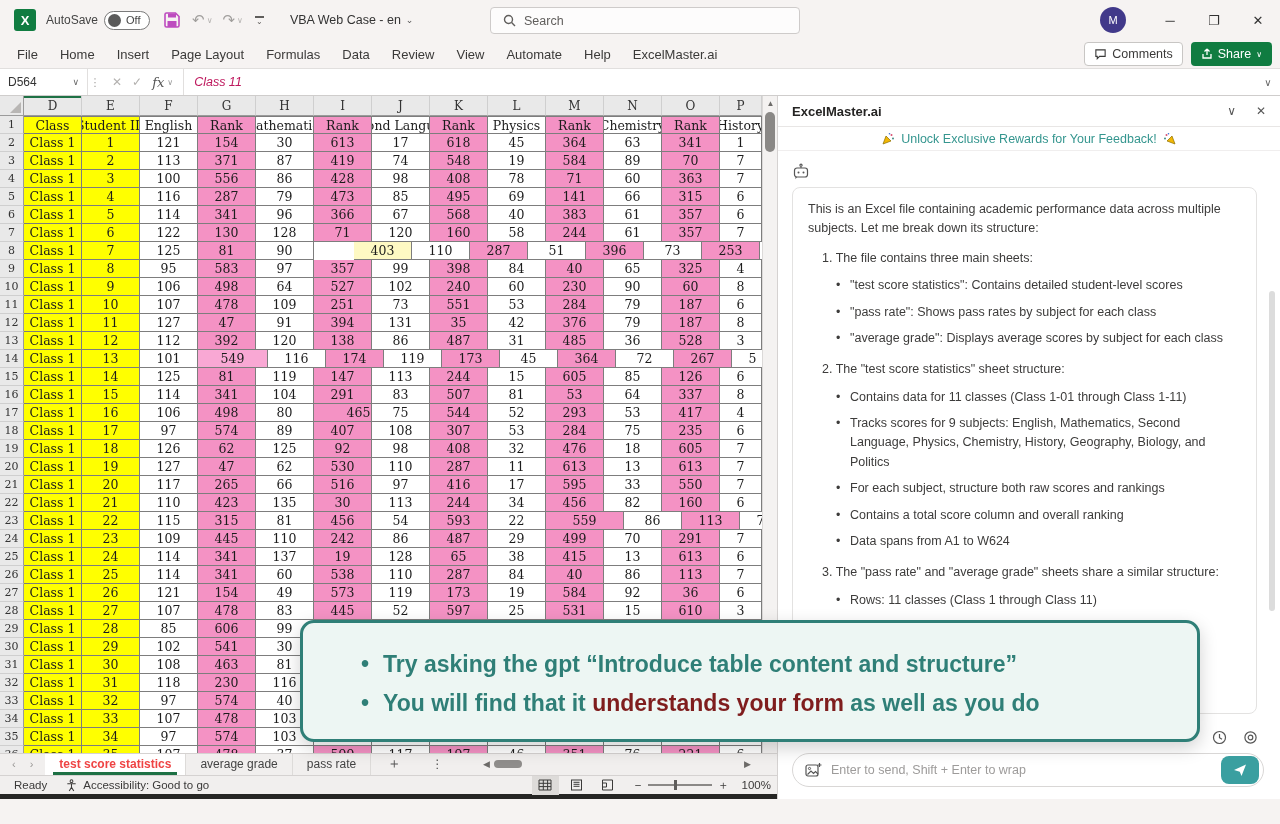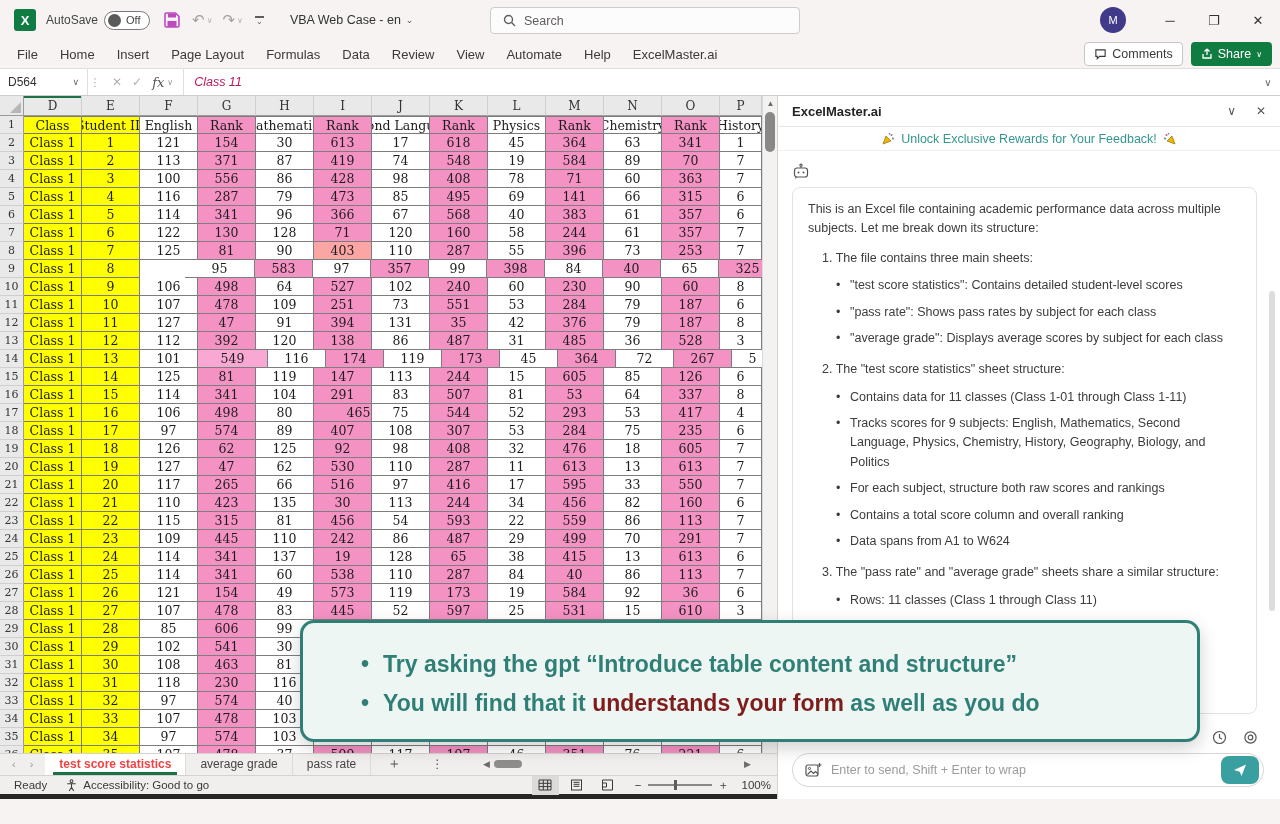--- a/index.html
+++ b/index.html
@@ -359,34 +359,34 @@
                 <div class="cell" style="width: 58px; background: rgb(244, 146, 196);">357</div>
                 <div class="cell" style="width: 42px; background: rgb(255, 255, 255);">7</div>
               </div>
               <div class="g-row">
                 <div class="rownum">8</div>
                 <div class="cell" style="width: 58px; background: rgb(255, 255, 0);">Class 1</div>
                 <div class="cell" style="width: 58px; background: rgb(255, 255, 0);">7</div>
                 <div class="cell" style="width: 58px; background: rgb(255, 255, 255);">125</div>
                 <div class="cell" style="width: 58px; background: rgb(244, 146, 196);">81</div>
                 <div class="cell" style="width: 58px; background: rgb(255, 255, 255);">90</div>
-                <div class="cell" style="width: 58px; background: #fca5a5;">403</div>
+                <div class="cell" style="width: 58px; background: #fef9c3; margin-left: 40px;">403</div>
                 <div class="cell" style="width: 58px; background: rgb(255, 255, 255);">110</div>
                 <div class="cell" style="width: 58px; background: rgb(244, 146, 196);">287</div>
-                <div class="cell" style="width: 58px; background: rgb(255, 255, 255);">55</div>
+                <div class="cell" style="width: 58px; background: rgb(255, 255, 255);">51</div>
                 <div class="cell" style="width: 58px; background: rgb(244, 146, 196);">396</div>
                 <div class="cell" style="width: 58px; background: rgb(255, 255, 255);">73</div>
                 <div class="cell" style="width: 58px; background: rgb(244, 146, 196);">253</div>
                 <div class="cell" style="width: 42px; background: rgb(255, 255, 255);">7</div>
               </div>
               <div class="g-row">
                 <div class="rownum">9</div>
                 <div class="cell" style="width: 58px; background: rgb(255, 255, 0);">Class 1</div>
                 <div class="cell" style="width: 58px; background: rgb(255, 255, 0);">8</div>
-                <div class="cell" style="width: 70px; background: rgb(255, 255, 255); margin-left: 45px;">95</div>
+                <div class="cell" style="width: 58px; background: rgb(255, 255, 255);">95</div>
                 <div class="cell" style="width: 58px; background: rgb(244, 146, 196);">583</div>
                 <div class="cell" style="width: 58px; background: rgb(255, 255, 255);">97</div>
                 <div class="cell" style="width: 58px; background: rgb(244, 146, 196);">357</div>
                 <div class="cell" style="width: 58px; background: rgb(255, 255, 255);">99</div>
                 <div class="cell" style="width: 58px; background: rgb(244, 146, 196);">398</div>
                 <div class="cell" style="width: 58px; background: rgb(255, 255, 255);">84</div>
                 <div class="cell" style="width: 58px; background: rgb(244, 146, 196);">40</div>
                 <div class="cell" style="width: 58px; background: rgb(255, 255, 255);">65</div>
                 <div class="cell" style="width: 58px; background: rgb(244, 146, 196);">325</div>
                 <div class="cell" style="width: 42px; background: rgb(255, 255, 255);">4</div>
@@ -603,21 +603,21 @@
                 <div class="rownum">23</div>
                 <div class="cell" style="width: 58px; background: rgb(255, 255, 0);">Class 1</div>
                 <div class="cell" style="width: 58px; background: rgb(255, 255, 0);">22</div>
                 <div class="cell" style="width: 58px; background: rgb(255, 255, 255);">115</div>
                 <div class="cell" style="width: 58px; background: rgb(244, 146, 196);">315</div>
                 <div class="cell" style="width: 58px; background: rgb(255, 255, 255);">81</div>
                 <div class="cell" style="width: 58px; background: rgb(244, 146, 196);">456</div>
                 <div class="cell" style="width: 58px; background: rgb(255, 255, 255);">54</div>
                 <div class="cell" style="width: 58px; background: rgb(244, 146, 196);">593</div>
                 <div class="cell" style="width: 58px; background: rgb(255, 255, 255);">22</div>
-                <div class="cell" style="width: 58px; background: rgb(244, 146, 196);">559</div>
+                <div class="cell" style="width: 78px; background: rgb(244, 146, 196);">559</div>
                 <div class="cell" style="width: 58px; background: rgb(255, 255, 255);">86</div>
                 <div class="cell" style="width: 58px; background: rgb(244, 146, 196);">113</div>
                 <div class="cell" style="width: 42px; background: rgb(255, 255, 255);">7</div>
               </div>
               <div class="g-row">
                 <div class="rownum">24</div>
                 <div class="cell" style="width: 58px; background: rgb(255, 255, 0);">Class 1</div>
                 <div class="cell" style="width: 58px; background: rgb(255, 255, 0);">23</div>
                 <div class="cell" style="width: 58px; background: rgb(255, 255, 255);">109</div>
                 <div class="cell" style="width: 58px; background: rgb(244, 146, 196);">445</div>

